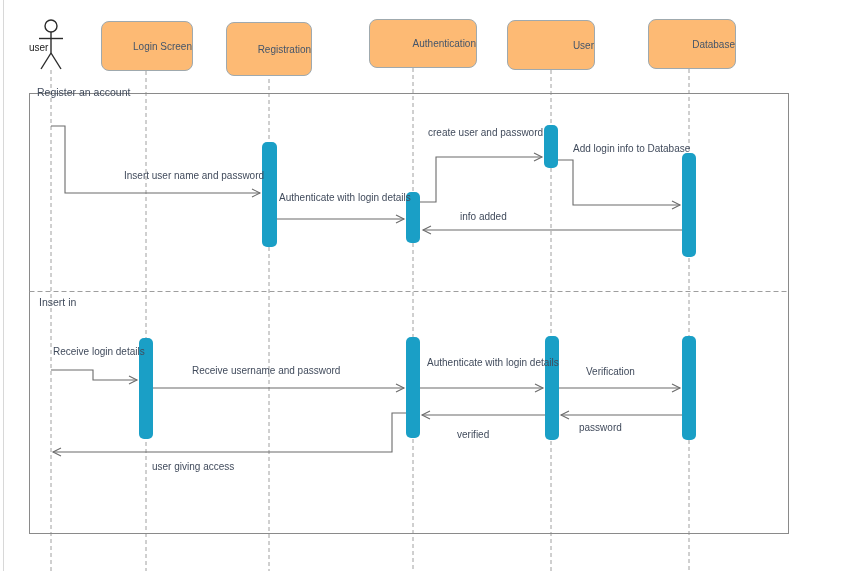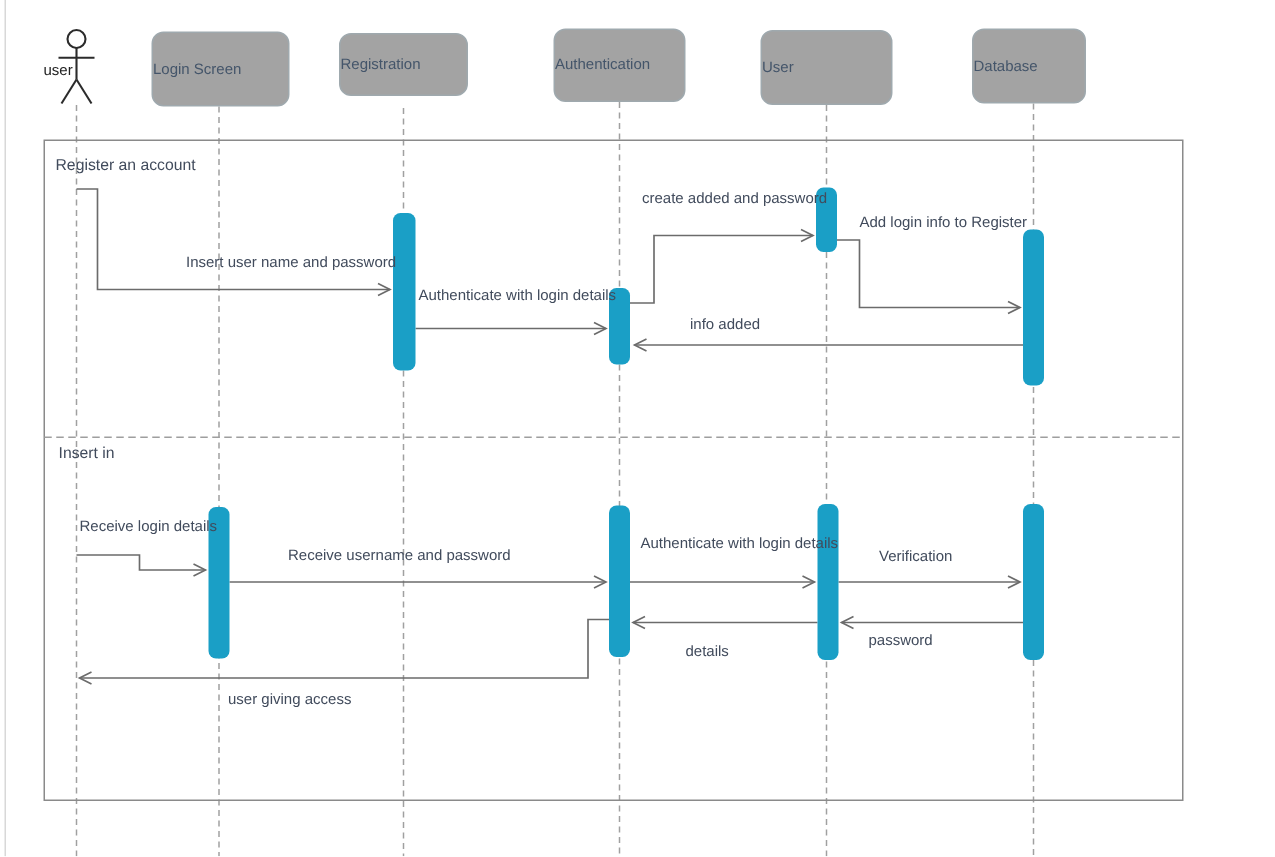--- a/index.html
+++ b/index.html
@@ -5,22 +5,22 @@
   html,body{margin:0;padding:0;background:#ffffff;}
   #stage{
     position:relative;width:850px;height:571px;background:#ffffff;overflow:hidden;
     font-family:"Liberation Sans", sans-serif;
   }
   .canvas-edge{
     position:absolute;left:3px;top:0;width:1px;height:571px;background:#d8d8d8;
   }
   svg.layer{position:absolute;left:0;top:0;z-index:1;}
   .lifeline-box{
-    position:absolute;z-index:2;background:#a3a3a3;border:1px solid #9fa9ae;border-radius:8px;
-    display:flex;align-items:center;justify-content:flex-start;
+    position:absolute;z-index:2;background:#fdba74;border:1px solid #9fa9ae;border-radius:8px;
+    display:flex;align-items:center;justify-content:flex-end;
     font-size:10px;color:#44556a;box-sizing:border-box;
   }
   .activation{
     position:absolute;z-index:2;background:#1a9fc6;border-radius:5px;
   }
   .frame-label{
     position:absolute;z-index:3;font-size:10.5px;color:#414b5c;white-space:nowrap;
   }
   .msg-label{
     position:absolute;z-index:3;font-size:10px;color:#414b5c;white-space:nowrap;
@@ -75,55 +75,55 @@
       <path d="M559,388 L680,388" marker-end="url(#arrR)"></path>
       <path d="M682,415 L561,415" marker-end="url(#arrR)"></path>
       <path d="M545,415 L422,415" marker-end="url(#arrR)"></path>
       <path d="M406,413 L392,413 L392,452 L53,452" marker-end="url(#arrR)"></path>
     </g>
   </svg>
 
   <div class="lifeline-box" style="left:101px;top:21px;width:92px;height:50px">
     <span>Login Screen</span>
   </div>
-  <div class="lifeline-box" style="left:226px;top:22px;width:86px;height:42px">
+  <div class="lifeline-box" style="left:226px;top:22px;width:86px;height:54px">
     <span>Registration</span>
   </div>
-  <div class="lifeline-box" style="left:369px;top:19px;width:88px;height:49px">
+  <div class="lifeline-box" style="left:369px;top:19px;width:108px;height:49px">
     <span>Authentication</span>
   </div>
   <div class="lifeline-box" style="left:507px;top:20px;width:88px;height:50px">
     <span>User</span>
   </div>
-  <div class="lifeline-box" style="left:648px;top:19px;width:76px;height:50px">
+  <div class="lifeline-box" style="left:648px;top:19px;width:88px;height:50px">
     <span>Database</span>
   </div>
 
   <div class="actor-label" style="left:29px;top:42px">user</div>
 
-  <div class="frame-label" style="left:37px;top:104px">Register an account</div>
+  <div class="frame-label" style="left:37px;top:86px">Register an account</div>
   <div class="frame-label" style="left:39px;top:296px">Insert in</div>
 
   <div class="activation" style="left:262px;top:142px;width:15px;height:105px"></div>
   <div class="activation" style="left:406px;top:192px;width:14px;height:51px"></div>
   <div class="activation" style="left:544px;top:125px;width:14px;height:43px"></div>
   <div class="activation" style="left:682px;top:153px;width:14px;height:104px"></div>
 
   <div class="activation" style="left:139px;top:338px;width:14px;height:101px"></div>
   <div class="activation" style="left:406px;top:337px;width:14px;height:101px"></div>
   <div class="activation" style="left:545px;top:336px;width:14px;height:104px"></div>
   <div class="activation" style="left:682px;top:336px;width:14px;height:104px"></div>
 
   <div class="msg-label" style="left:124px;top:170px">Insert user name and password</div>
   <div class="msg-label" style="left:279px;top:192px">Authenticate with login details</div>
-  <div class="msg-label" style="left:428px;top:127px">create added and password</div>
-  <div class="msg-label" style="left:573px;top:143px">Add login info to Register</div>
+  <div class="msg-label" style="left:428px;top:127px">create user and password</div>
+  <div class="msg-label" style="left:573px;top:143px">Add login info to Database</div>
   <div class="msg-label" style="left:460px;top:211px">info added</div>
 
   <div class="msg-label" style="left:53px;top:346px">Receive login details</div>
   <div class="msg-label" style="left:192px;top:365px">Receive username and password</div>
   <div class="msg-label" style="left:427px;top:357px">Authenticate with login details</div>
   <div class="msg-label" style="left:586px;top:366px">Verification</div>
   <div class="msg-label" style="left:579px;top:422px">password</div>
-  <div class="msg-label" style="left:457px;top:429px">details</div>
+  <div class="msg-label" style="left:457px;top:429px">verified</div>
   <div class="msg-label" style="left:152px;top:461px">user giving access</div>
 
 </div>
 
 </body></html>

